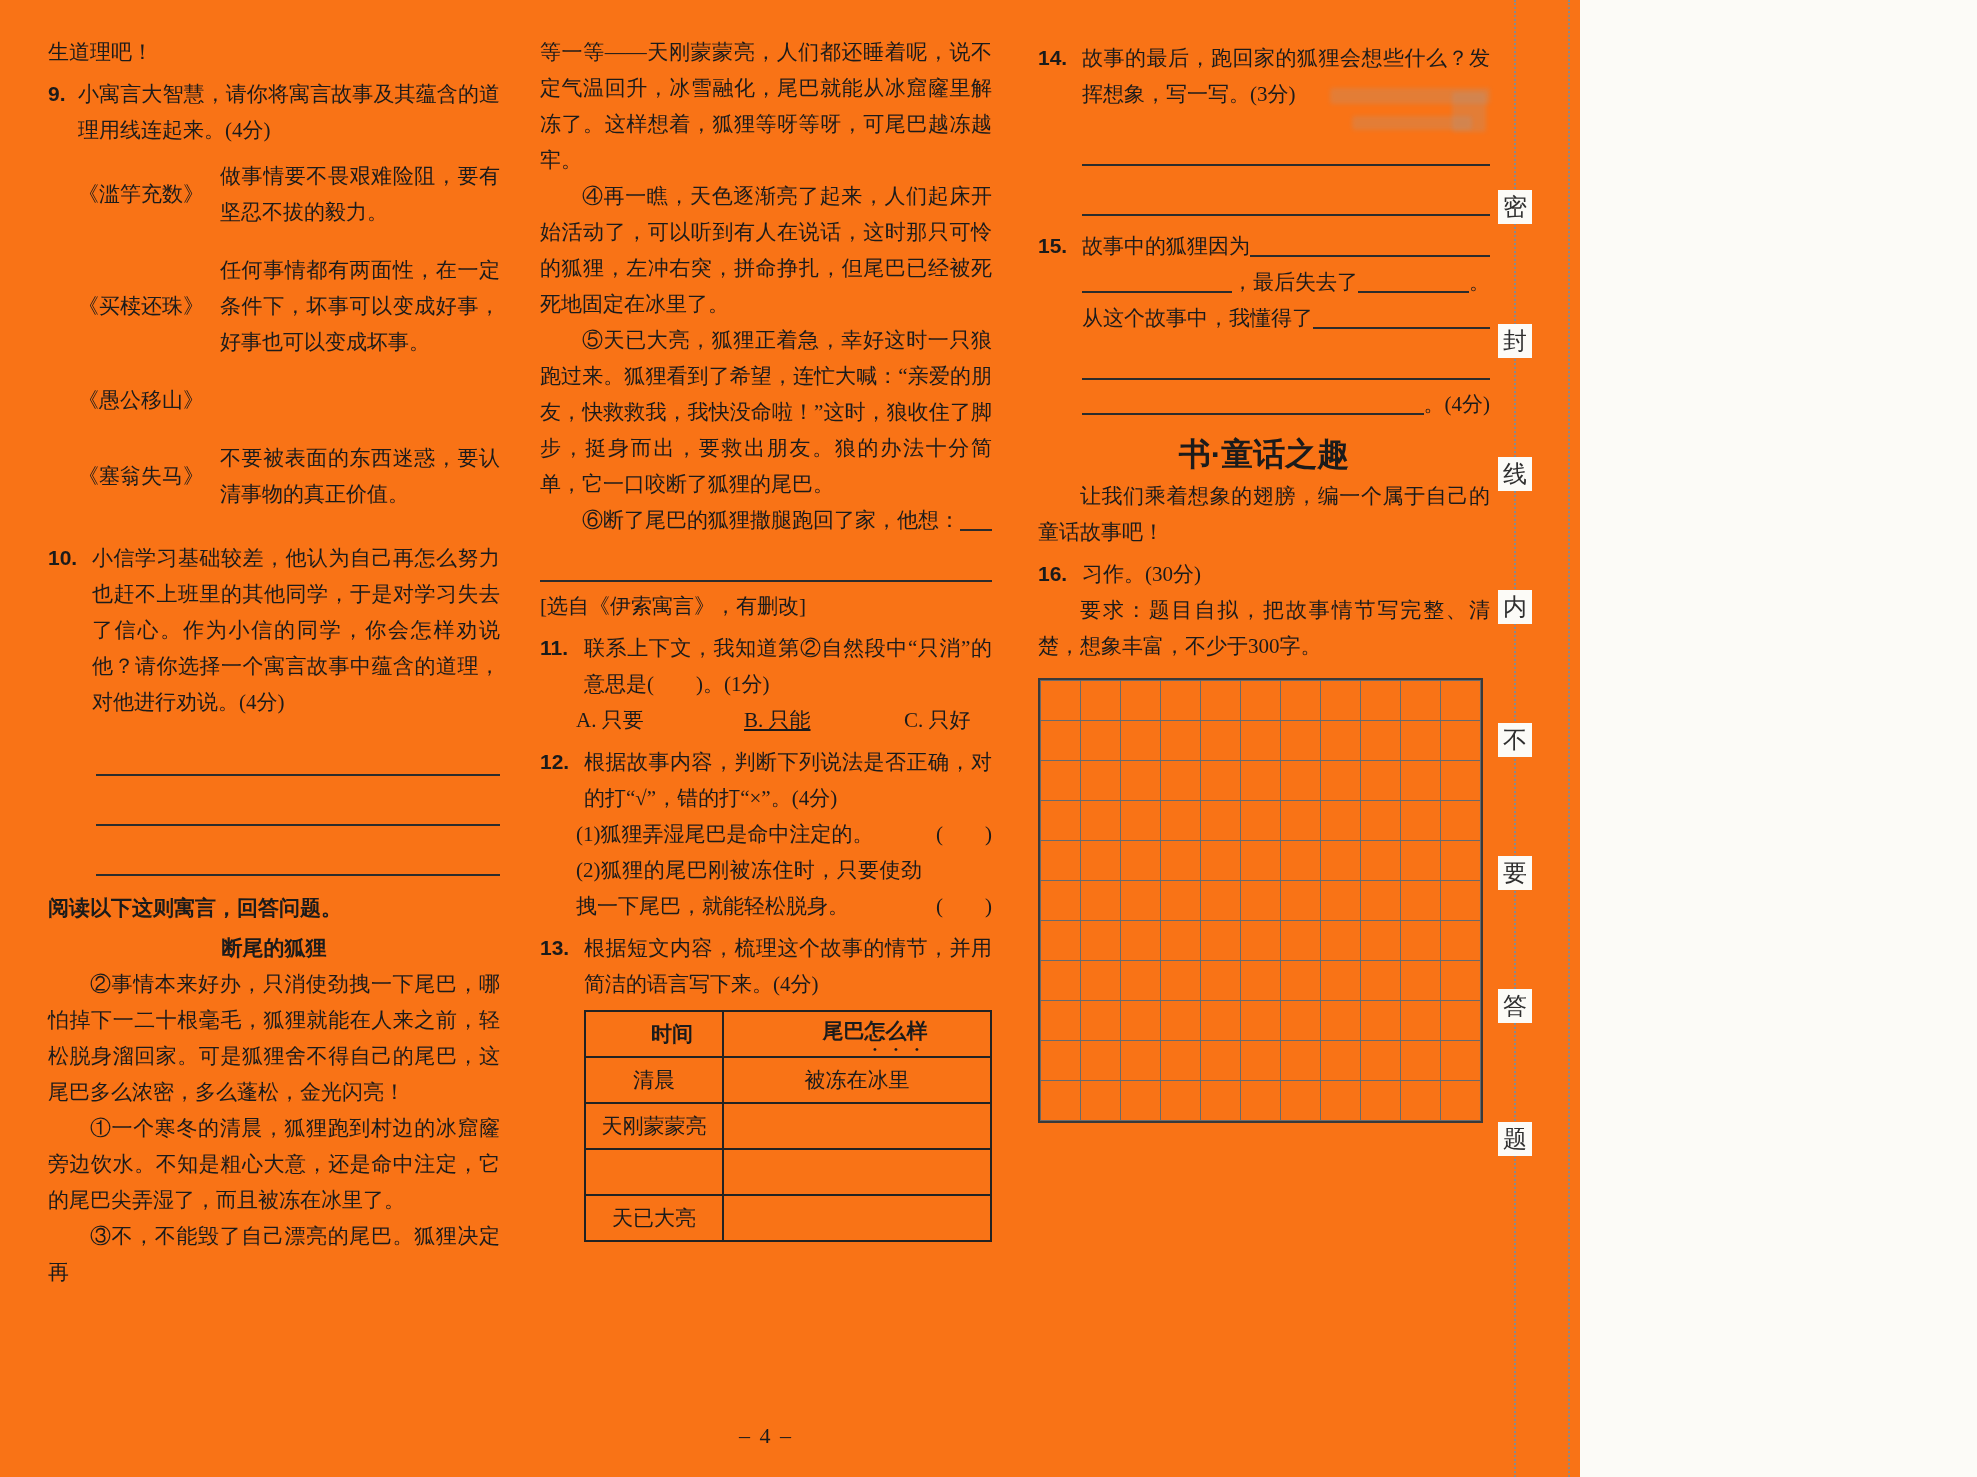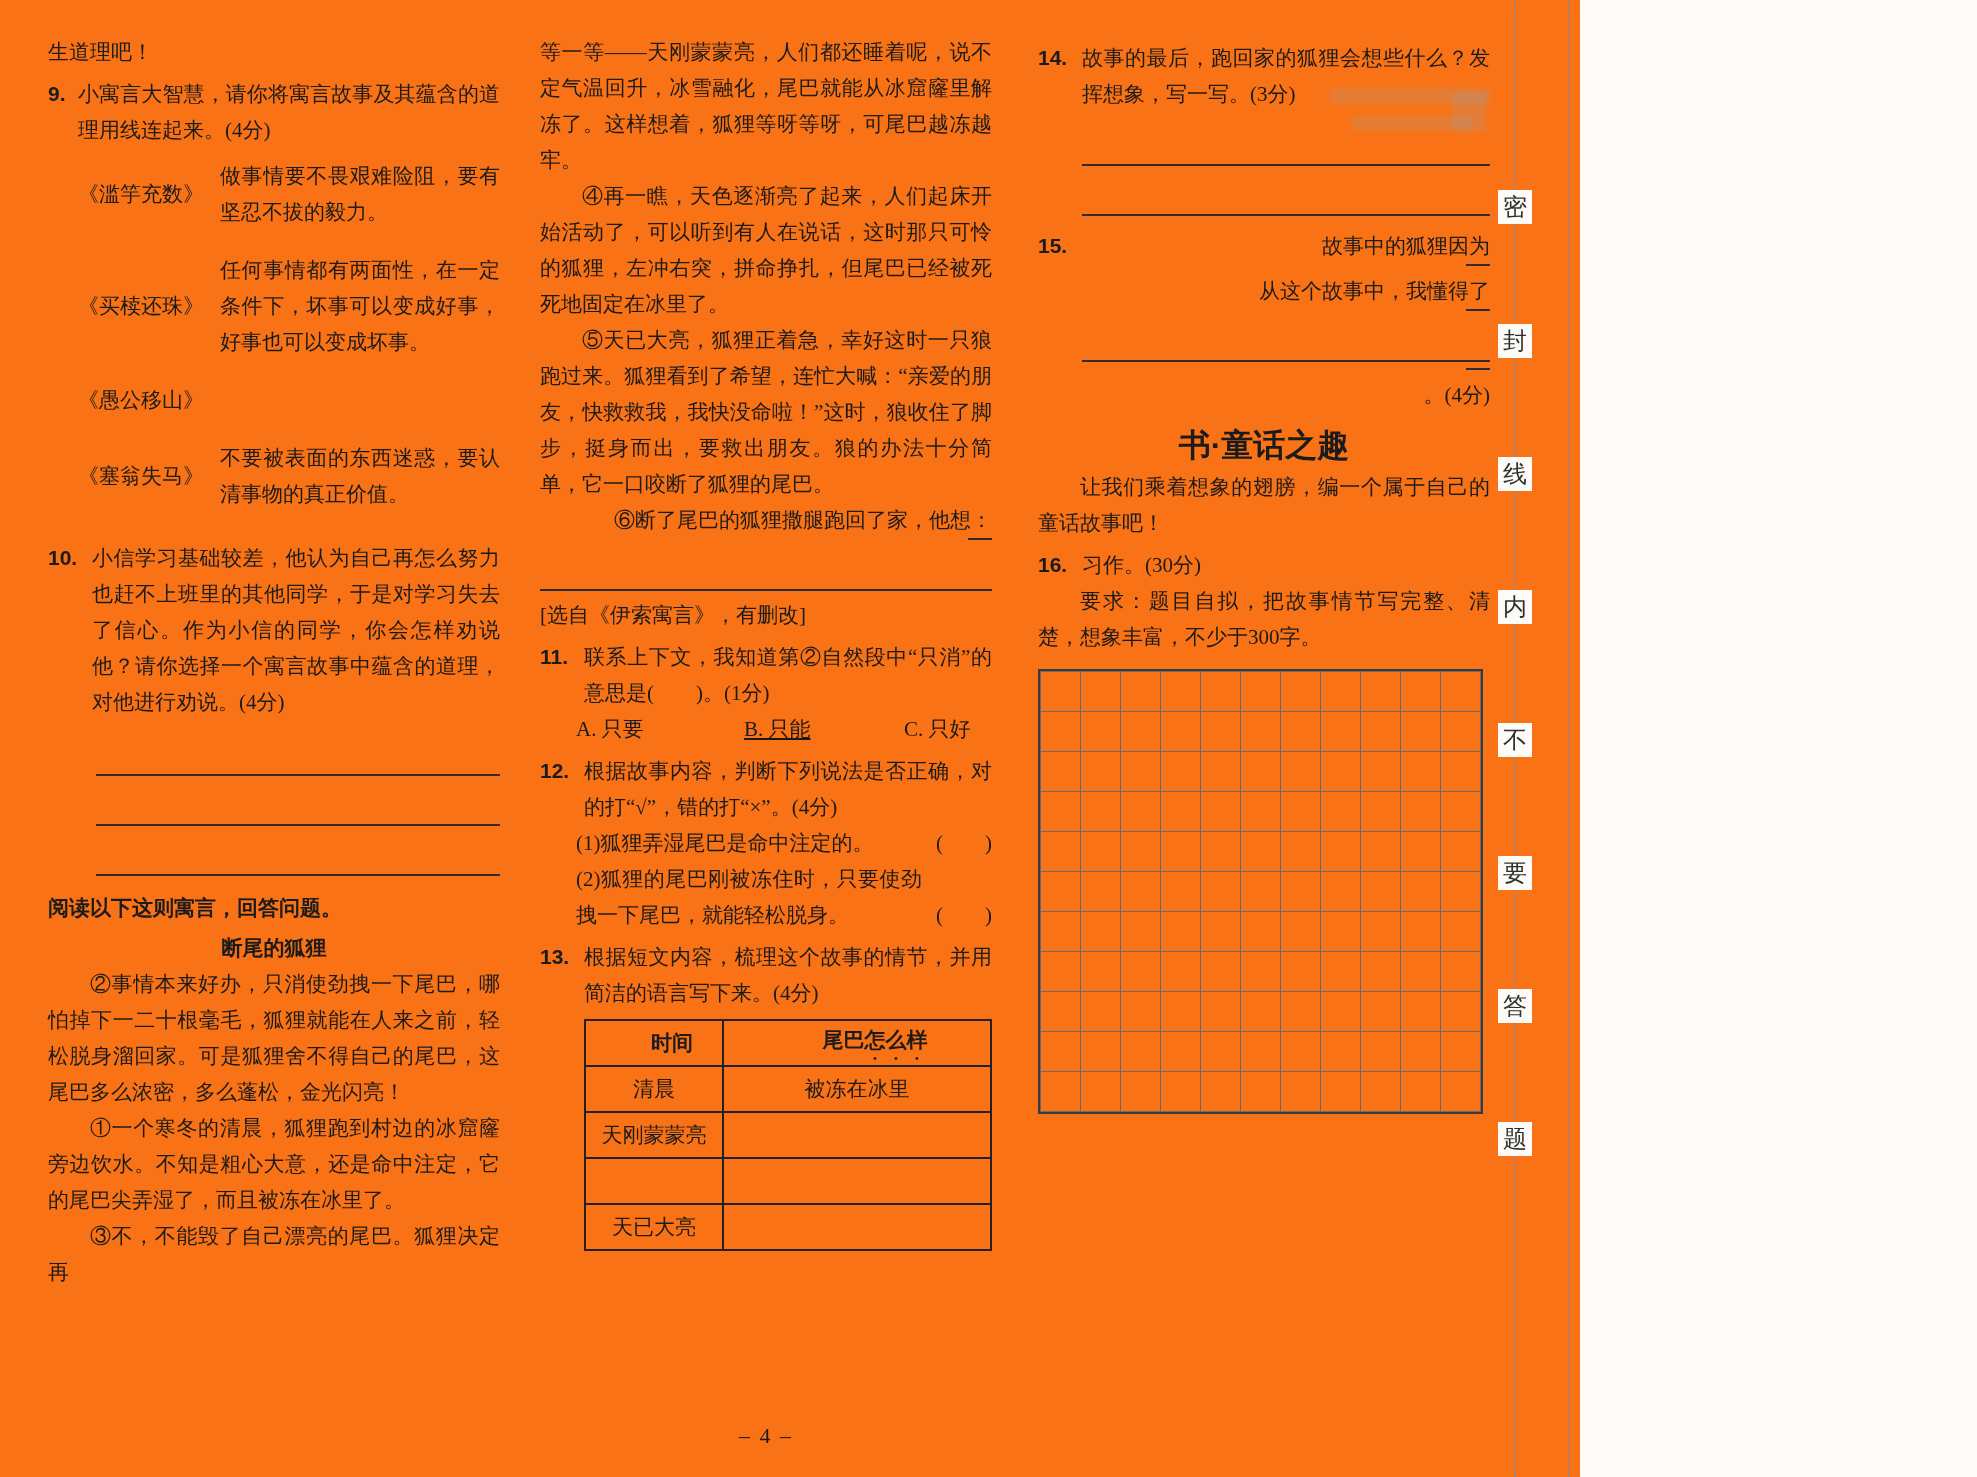--- a/index.html
+++ b/index.html
@@ -29,21 +29,21 @@
   .qbody{flex:1;min-width:0;text-align:justify;}
 
   .pairs{margin-top:10px;}
   .pair{display:flex;margin-bottom:22px;}
   .pair-title{flex:0 0 142px;display:flex;align-items:center;}
   .pair-text{flex:1;text-align:justify;}
 
   .blank-line{height:42px;border-bottom:2px solid #2c2c2c;margin-bottom:6px;}
   .blank-indent{margin-left:48px;}
 
-  .flexline{display:flex;align-items:flex-end;flex-direction:column;}
+  .flexline{display:flex;align-items:flex-end;}
   .flexline .txt{white-space:nowrap;}
   .flexline .txt.ind{text-indent:2em;}
   .grow-blank{flex:1;border-bottom:2px solid #2c2c2c;margin-bottom:7px;min-width:24px;}
   .fix-blank{display:inline-block;border-bottom:2px solid #2c2c2c;margin-bottom:7px;}
 
   .attribution{text-align:left;margin:2px 0 4px 0;}
 
   .options{display:flex;padding-left:36px;}
   .opt1{width:168px;}
   .opt2{width:160px;text-decoration:underline;}
@@ -224,20 +224,26 @@
         </div>
       </div>
     </div>
 
     <div class="q">
       <span class="qnum">15.</span>
       <div class="qbody">
         <div class="flexline">
           <span class="txt">故事中的狐狸因为</span>
           <span class="grow-blank"></span>
+        </div>
+        <div class="flexline">
+          <span class="fix-blank" style="width:150px;"></span>
+          <span class="txt">，最后失去了</span>
+          <span class="grow-blank"></span>
+          <span class="txt">。</span>
         </div>
         <div class="flexline">
           <span class="txt">从这个故事中，我懂得了</span>
           <span class="grow-blank"></span>
         </div>
         <div class="blank-line"></div>
         <div class="flexline">
           <span class="grow-blank"></span>
           <span class="txt">。(4分)</span>
         </div>

